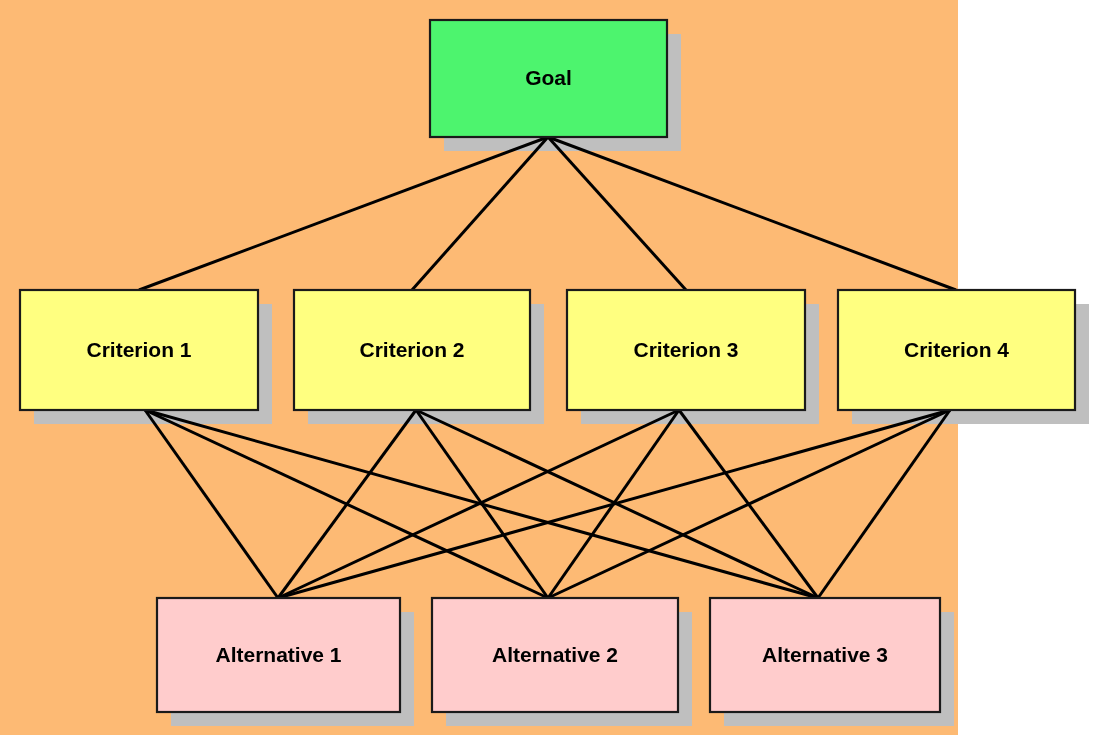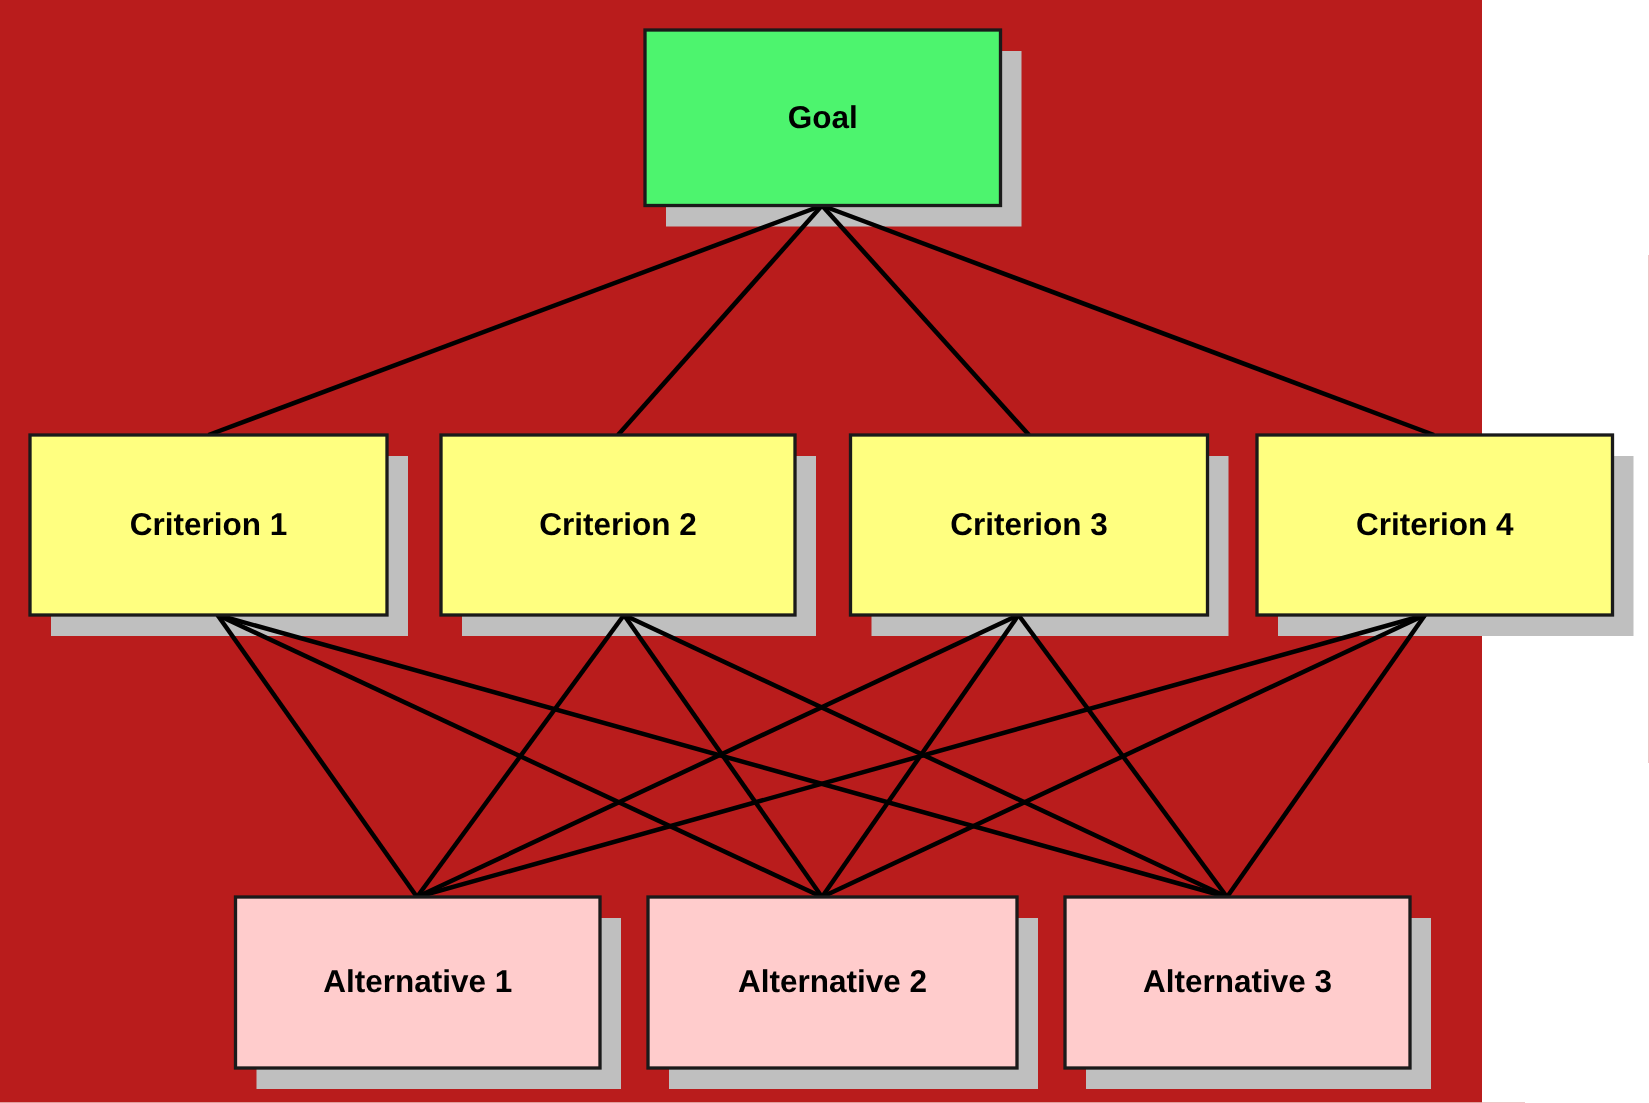--- a/index.html
+++ b/index.html
@@ -11,22 +11,21 @@
   body {
     width: 1099px;
     height: 735px;
     font-family: "Liberation Sans", sans-serif;
     overflow: hidden;
   }
   #diagram-root {
     position: relative;
     width: 958px;
     height: 735px;
-    background: #b91c1c;
-    padding-left: 30px;
+    background: #fdba74;
   }
   #diagram-svg {
     position: absolute;
     top: 0;
     left: 0;
     width: 1099px;
     height: 735px;
     display: block;
   }
   .node-label {

